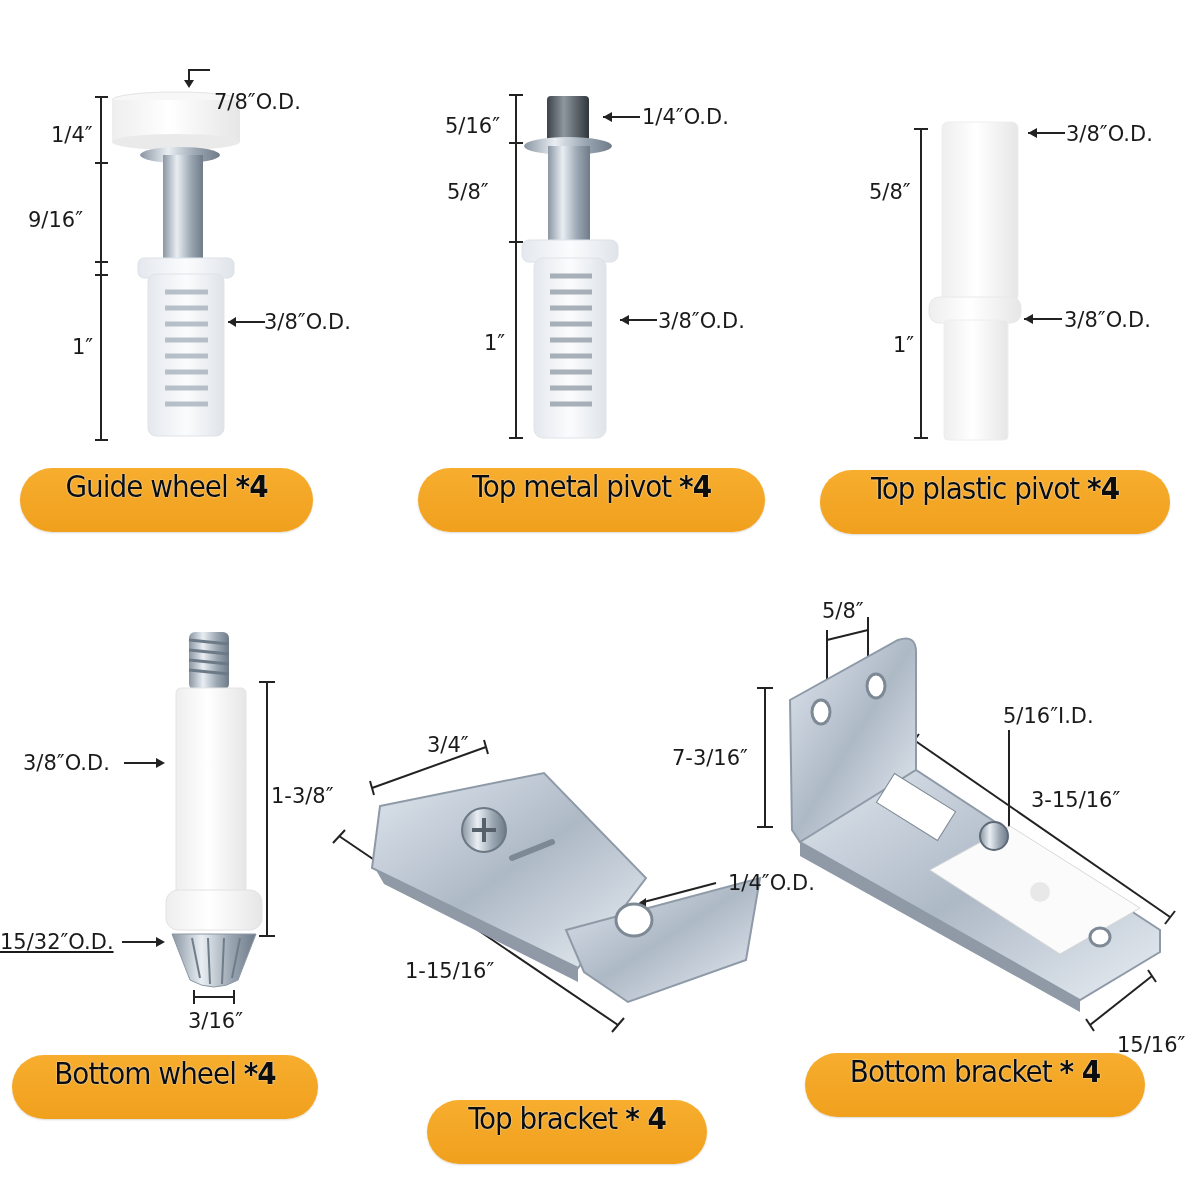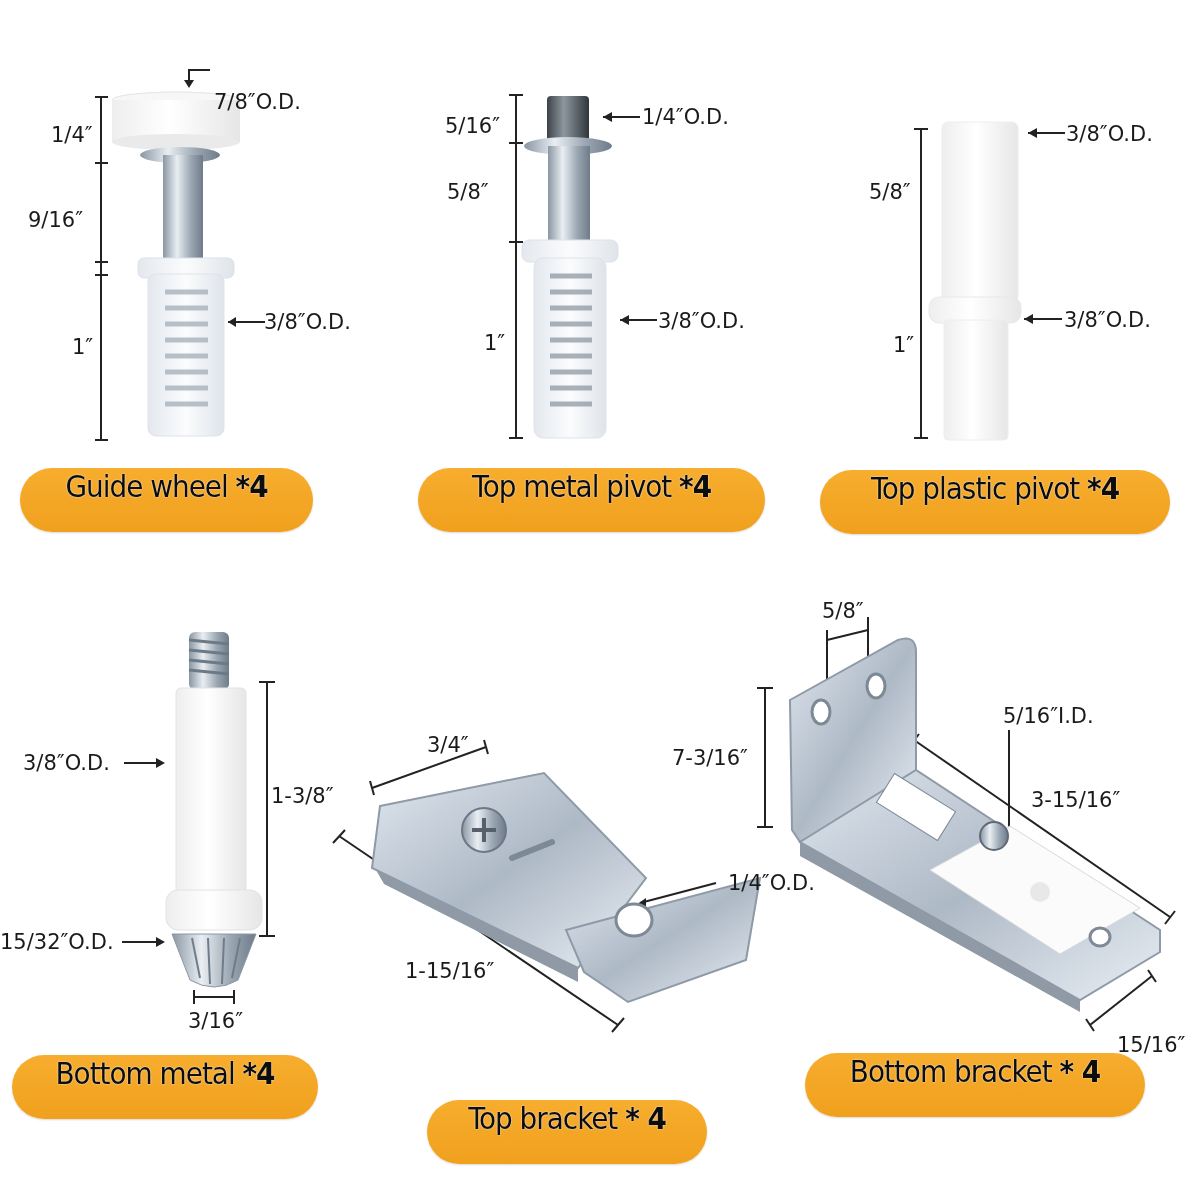--- a/index.html
+++ b/index.html
@@ -209,21 +209,21 @@
   <span class="dim" style="left:484px;top:333px;">1″</span>
   <span class="dim" style="left:658px;top:311px;">3/8″O.D.</span>
 
   <span class="dim" style="left:1066px;top:124px;">3/8″O.D.</span>
   <span class="dim" style="left:869px;top:182px;">5/8″</span>
   <span class="dim" style="left:1064px;top:310px;">3/8″O.D.</span>
   <span class="dim" style="left:893px;top:335px;">1″</span>
 
   <span class="dim" style="left:23px;top:753px;">3/8″O.D.</span>
   <span class="dim" style="left:271px;top:786px;">1-3/8″</span>
-  <span class="dim" style="left:0px;top:932px;">15/32″O.D.</span>
+  <span class="dim" style="left:0px;top:932px;text-decoration:underline;">15/32″O.D.</span>
   <span class="dim" style="left:188px;top:1011px;">3/16″</span>
 
   <span class="dim" style="left:399px;top:735px;margin-left:28px;">3/4″</span>
   <span class="dim" style="left:405px;top:961px;">1-15/16″</span>
   <span class="dim" style="left:728px;top:873px;">1/4″O.D.</span>
 
   <span class="dim" style="left:822px;top:601px;">5/8″</span>
   <span class="dim" style="left:672px;top:748px;">7-3/16″</span>
   <span class="dim" style="left:975px;top:706px;margin-left:28px;">5/16″I.D.</span>
   <span class="dim" style="left:1031px;top:790px;">3-15/16″</span>
@@ -233,20 +233,20 @@
 <div class="pill" style="left:20px;top:468px;width:293px;">
   <span><span>Guide wheel </span><b>*4</b></span>
 </div>
 <div class="pill" style="left:418px;top:468px;width:347px;">
   <span><span>Top metal pivot </span><b>*4</b></span>
 </div>
 <div class="pill" style="left:820px;top:470px;width:350px;">
   <span><span>Top plastic pivot </span><b>*4</b></span>
 </div>
 <div class="pill" style="left:12px;top:1055px;width:306px;">
-  <span><span>Bottom metal </span><b>*4</b></span>
+  <span><span>Bottom wheel </span><b>*4</b></span>
 </div>
 <div class="pill" style="left:427px;top:1100px;width:280px;">
   <span><span>Top bracket </span><b>* 4</b></span>
 </div>
 <div class="pill" style="left:805px;top:1053px;width:340px;">
   <span><span>Bottom bracket </span><b>* 4</b></span>
 </div>
 
 </body></html>

